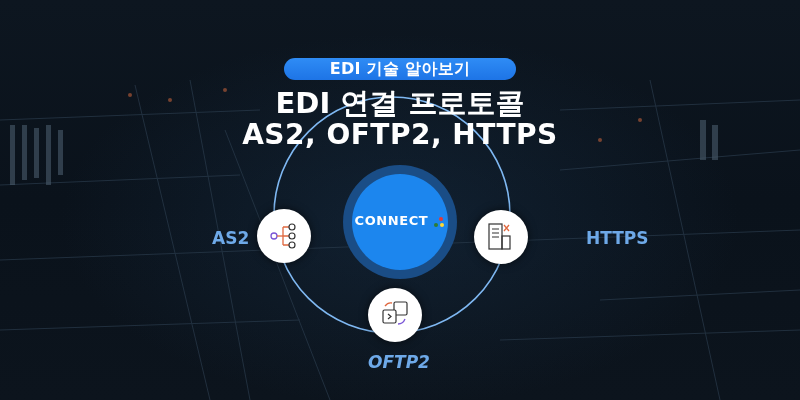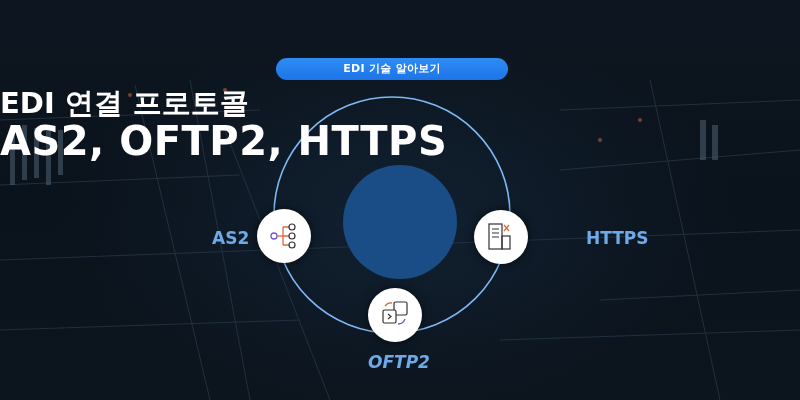--- a/index.html
+++ b/index.html
@@ -2,26 +2,26 @@
 <html><head>
 <meta charset="utf-8">
 <style>
   html, body { margin:0; padding:0; }
   body { width:800px; height:400px; overflow:hidden; background:#0b121b; font-family:"DejaVu Sans", sans-serif; }
   .stage { position:relative; width:800px; height:400px; overflow:hidden;
     background:
       radial-gradient(ellipse at 50% 55%, rgba(30,60,90,0.35) 0%, rgba(10,18,28,0) 60%),
       linear-gradient(180deg, #0d1620 0%, #0a121b 50%, #0c141d 100%); }
   .bg-svg { position:absolute; left:0; top:0; }
-  .pill { position:absolute; left:276px; top:58px; width:232px; height:22px; border-radius:11px;
-    background:linear-gradient(180deg,#2f8cf5,#1d74e6); color:#fff; font-weight:bold; font-size:11px;
+  .pill { position:absolute; left:284px; top:58px; width:232px; height:22px; border-radius:11px;
+    background:linear-gradient(180deg,#2f8cf5,#1d74e6); color:#fff; font-weight:bold; font-size:16px;
     text-align:center; line-height:22px; letter-spacing:0.3px; }
-  .title1, .title2 { position:absolute; left:0; width:800px; color:#fff; font-weight:bold; }
+  .title1, .title2 { position:absolute; left:0; width:800px; text-align:center; color:#fff; font-weight:bold; }
   .title1 { top:84px; font-size:29px; }
-  .title2 { top:118px; font-size:40px; letter-spacing:0.5px; }
+  .title2 { top:118px; font-size:28px; letter-spacing:0.5px; }
   .node { position:absolute; border-radius:50%; background:#fff; box-shadow:0 0 8px rgba(0,0,0,0.6); }
   .label { position:absolute; color:#6ea9e8; font-weight:bold; font-size:17px; }
   .center-ring { position:absolute; left:343px; top:165px; width:114px; height:114px; border-radius:50%; background:#1a4d86; }
   .center { position:absolute; left:352px; top:174px; width:96px; height:96px; border-radius:50%; background:#1c86ee; }
   .logo { position:absolute; left:0; width:96px; top:39px; text-align:center; color:#fff; font-size:13px; font-weight:bold; letter-spacing:0.6px; }
 </style>
 </head>
 <body>
 
 <div class="stage">
@@ -57,20 +57,30 @@
         <circle cx="640" cy="120" r="2"></circle>
     </g>
     <circle cx="392" cy="215" r="118" fill="none" stroke="#7fb8f2" stroke-width="1.6"></circle>
   </svg>
 
   <div class="pill">EDI 기술 알아보기</div>
   <div class="title1">EDI 연결 프로토콜</div>
   <div class="title2">AS2, OFTP2, HTTPS</div>
 
   <div class="center-ring"></div>
+  <div class="center">
+    <div class="logo">
+      <span>CONNECT</span>
+      <svg width="12" height="12" style="vertical-align:middle">
+        <circle cx="8" cy="3" r="2" fill="#e53935"></circle>
+          <circle cx="3" cy="9" r="2" fill="#2e7d32"></circle>
+          <circle cx="9" cy="9" r="2" fill="#fdd835"></circle>
+      </svg>
+    </div>
+  </div>
 
   <div class="node" style="left:257px;top:209px;width:54px;height:54px;">
     <svg width="54" height="54">
       <circle cx="17" cy="27" r="3" fill="none" stroke="#7a55d6" stroke-width="1.3"></circle>
       <line x1="20" y1="27" x2="26" y2="27" stroke="#e0683f" stroke-width="1.3"></line>
       <path d="M26 18 V36 M26 18 H32 M26 27 H32 M26 36 H32" stroke="#e0683f" stroke-width="1.3" fill="none"></path>
       <circle cx="35" cy="18" r="3" fill="none" stroke="#333" stroke-width="1.2"></circle>
       <circle cx="35" cy="27" r="3" fill="none" stroke="#333" stroke-width="1.2"></circle>
       <circle cx="35" cy="36" r="3" fill="none" stroke="#333" stroke-width="1.2"></circle>
     </svg>

